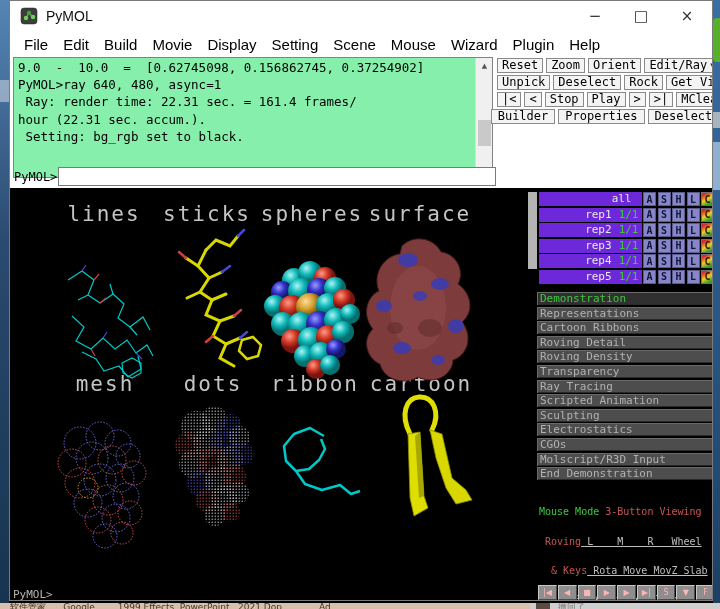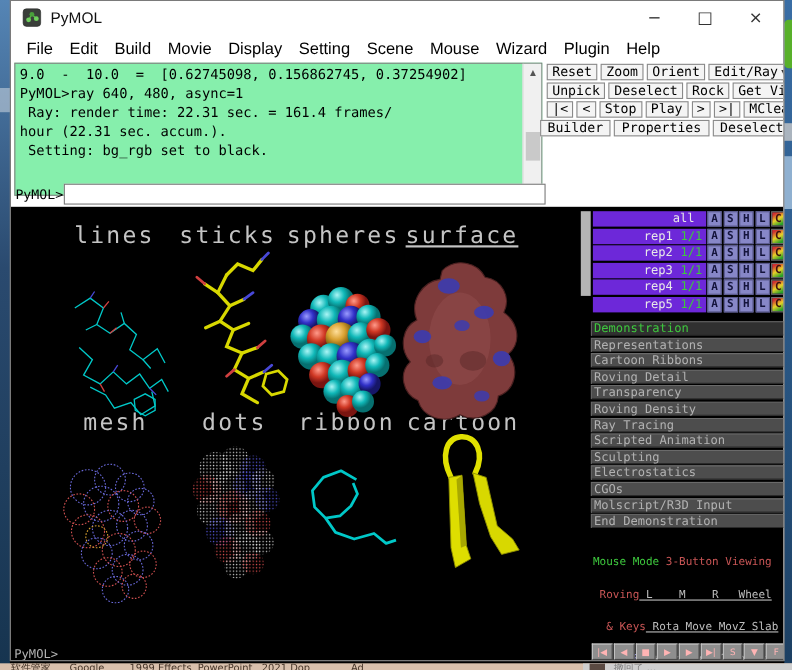--- a/index.html
+++ b/index.html
@@ -233,21 +233,21 @@
     </div>
 
     <div class="cmdlabel">PyMOL&gt;</div>
     <input class="cmdinput" type="text" value="" style="">
 
     <div class="gl">
 
       <div class="vlabel" style="left:44px;width:100px;">lines</div>
       <div class="vlabel" style="left:147px;width:100px;">sticks</div>
       <div class="vlabel" style="left:247px;width:110px;">spheres</div>
-      <div class="vlabel" style="left:355px;width:110px;text-decoration:underline;">surface</div>
+      <div class="vlabel" style="left:355px;width:110px;">surface</div>
       <div class="vlabel r2" style="left:45px;width:100px;">mesh</div>
       <div class="vlabel r2" style="left:153px;width:100px;">dots</div>
       <div class="vlabel r2" style="left:250px;width:110px;">ribbon</div>
       <div class="vlabel r2" style="left:356px;width:110px;">cartoon</div>
 
       <svg width="520" height="414" viewBox="0 0 520 414" style="position:absolute;left:0;top:0;">
         <defs>
           <radialGradient id="gC" cx="35%" cy="30%">
               <stop offset="0%" stop-color="#aaf5f5"></stop>
               <stop offset="55%" stop-color="#10b8b8"></stop>
@@ -471,22 +471,22 @@
             <div class="objbtn c">C</div>
           </div>
         </div>
       </div>
 
       <div class="demomenu">
         <div class="demoitem header">Demonstration</div>
         <div class="demoitem">Representations</div>
         <div class="demoitem">Cartoon Ribbons</div>
         <div class="demoitem">Roving Detail</div>
+        <div class="demoitem">Roving Density</div>
         <div class="demoitem">Transparency</div>
-        <div class="demoitem">Roving Density</div>
         <div class="demoitem">Ray Tracing</div>
         <div class="demoitem">Scripted Animation</div>
         <div class="demoitem">Sculpting</div>
         <div class="demoitem">Electrostatics</div>
         <div class="demoitem">CGOs</div>
         <div class="demoitem">Molscript/R3D Input</div>
         <div class="demoitem">End Demonstration</div>
       </div>
 
       <div class="mousepanel">

